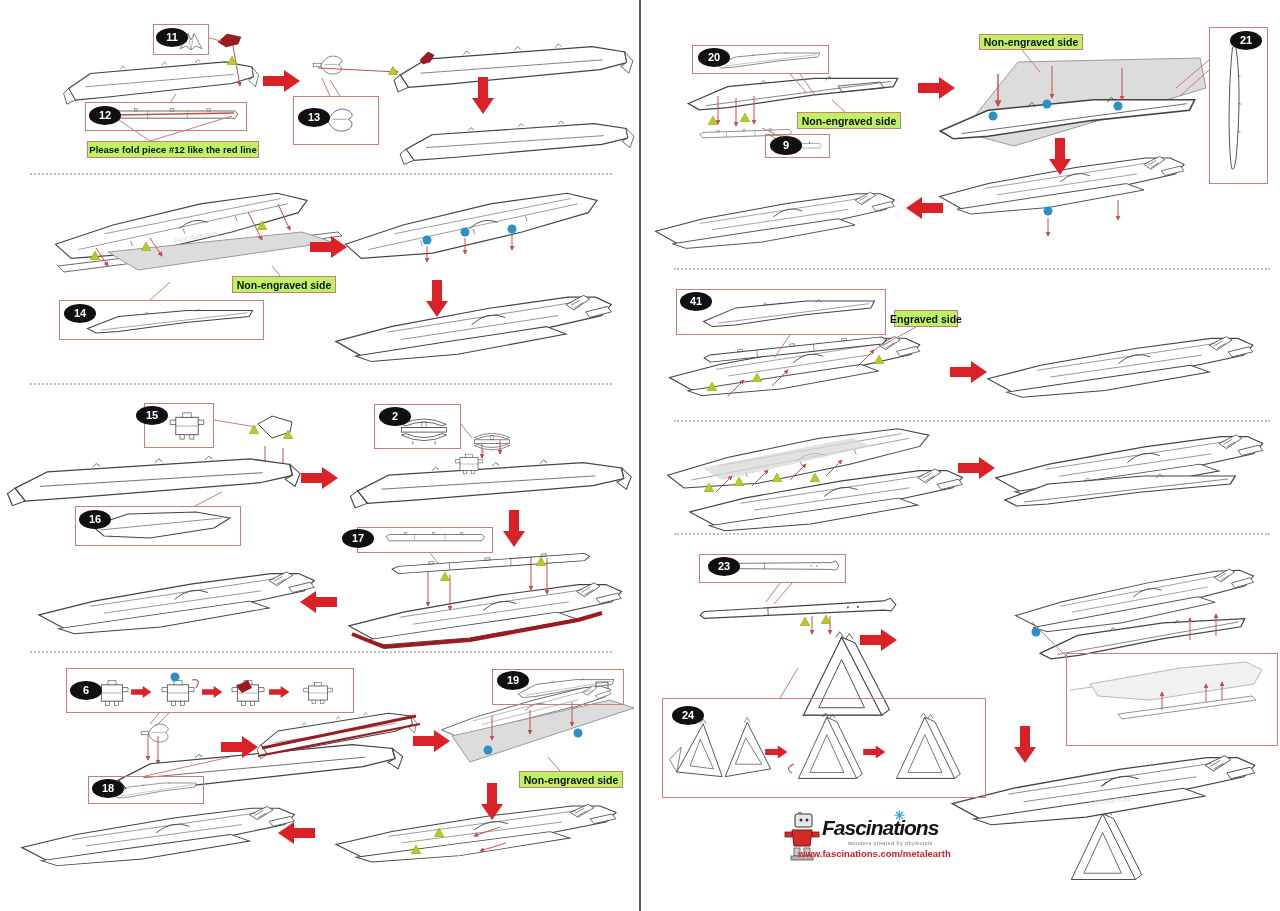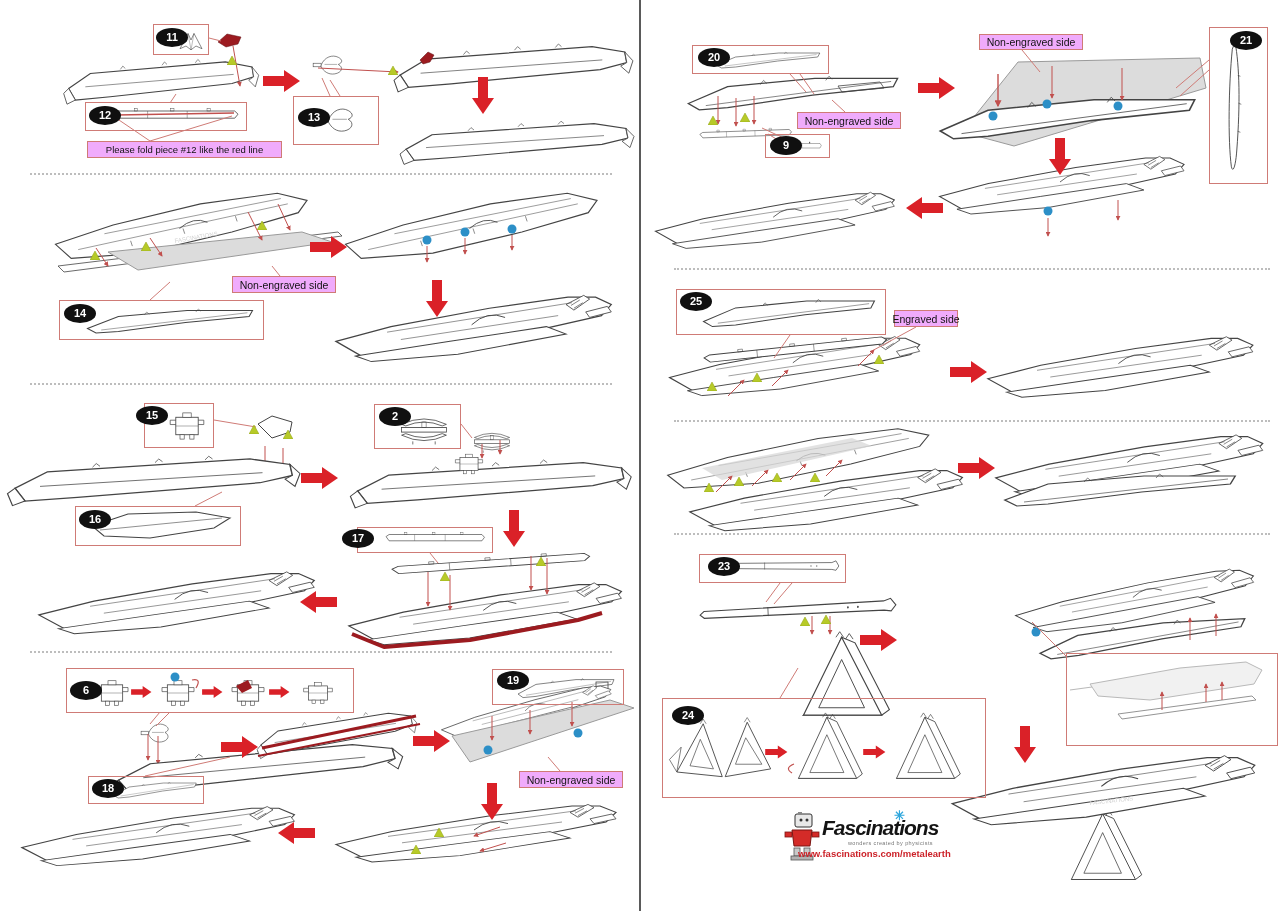--- a/index.html
+++ b/index.html
@@ -4,22 +4,22 @@
 <style>
   *{margin:0;padding:0;box-sizing:border-box}
   html,body{width:1280px;height:911px;background:#fff;font-family:"Liberation Sans",sans-serif;overflow:hidden}
   .sheet{position:absolute;left:0;top:0;width:1280px;height:911px;background:#fff}
   .art{position:absolute;left:0;top:0;z-index:1}
   .vdiv{position:absolute;left:639px;top:0;width:2px;height:911px;background:#5a5a5a;z-index:0}
   .sep{position:absolute;height:0;border-top:2px dotted #bdbdbd;z-index:0}
   .pbox{position:absolute;border:1.5px solid #cf7b76;z-index:2;background:transparent}
   .badge{position:absolute;width:32px;height:19px;border-radius:50%;background:#101010;color:#fff;
          font-weight:bold;font-size:11px;line-height:19px;text-align:center;z-index:5}
-  .lbl{position:absolute;border:1.2px solid #cf7b76;background:#f0abfc;color:#111;font-size:10.5px;
-       font-weight:normal;white-space:nowrap;display:flex;align-items:center;justify-content:center;z-index:4}
+  .lbl{position:absolute;border:1.2px solid #cf7b76;background:#bef264;color:#111;font-size:10.5px;
+       font-weight:bold;white-space:nowrap;display:flex;align-items:center;justify-content:center;z-index:4}
   .lbl-sm{font-size:9.5px}
   .logo{position:absolute;left:782px;top:810px;width:190px;height:66px;z-index:6}
   .logo .robot{position:absolute;left:0;top:2px}
   .logo .brand{position:absolute;left:40px;top:6px;font-size:21px;font-weight:bold;font-style:italic;
                color:#141414;letter-spacing:-1px}
   .logo .spark{position:absolute;left:112px;top:-2px;font-size:13px;color:#2fa7dd;font-weight:bold}
   .logo .tagline{position:absolute;left:66px;top:30px;font-size:5.5px;color:#777;letter-spacing:.4px}
   .logo .url{position:absolute;left:16px;top:38px;font-size:9.5px;font-weight:bold;color:#cc2229}
 </style>
 </head>
@@ -411,42 +411,42 @@
   <div class="pbox" style="left:88px;top:776px;width:116px;height:28px"></div>
   <div class="pbox" style="left:492px;top:669px;width:132px;height:36px"></div>
   <div class="pbox" style="left:692px;top:45px;width:137px;height:29px"></div>
   <div class="pbox" style="left:765px;top:134px;width:65px;height:24px"></div>
   <div class="pbox" style="left:1209px;top:27px;width:59px;height:157px"></div>
   <div class="pbox" style="left:676px;top:289px;width:210px;height:46px"></div>
   <div class="pbox" style="left:699px;top:554px;width:147px;height:29px"></div>
   <div class="pbox" style="left:662px;top:698px;width:324px;height:100px"></div>
   <div class="pbox" style="left:1066px;top:653px;width:212px;height:93px"></div>
 
-  <div class="lbl lbl-sm" style="left:87px;top:141px;width:195px;height:17px">Please fold piece #12  like the red line</div>
+  <div class="lbl lbl-sm" style="left:87px;top:141px;width:172px;height:17px">Please fold piece #12  like the red line</div>
   <div class="lbl" style="left:232px;top:276px;width:104px;height:17px">Non-engraved side</div>
   <div class="lbl" style="left:519px;top:771px;width:104px;height:17px">Non-engraved side</div>
   <div class="lbl" style="left:797px;top:112px;width:104px;height:17px">Non-engraved side</div>
   <div class="lbl" style="left:979px;top:34px;width:104px;height:16px">Non-engraved side</div>
   <div class="lbl" style="left:894px;top:310px;width:64px;height:17px">Engraved side</div>
 
   <div class="badge" style="left:156px;top:28px">11</div>
   <div class="badge" style="left:89px;top:106px">12</div>
   <div class="badge" style="left:298px;top:108px">13</div>
   <div class="badge" style="left:64px;top:304px">14</div>
   <div class="badge" style="left:136px;top:406px">15</div>
   <div class="badge" style="left:379px;top:407px">2</div>
   <div class="badge" style="left:79px;top:510px">16</div>
   <div class="badge" style="left:342px;top:529px">17</div>
   <div class="badge" style="left:70px;top:681px">6</div>
   <div class="badge" style="left:92px;top:779px">18</div>
   <div class="badge" style="left:497px;top:671px">19</div>
   <div class="badge" style="left:698px;top:48px">20</div>
   <div class="badge" style="left:770px;top:136px">9</div>
   <div class="badge" style="left:1230px;top:31px">21</div>
-  <div class="badge" style="left:680px;top:292px">25</div>
+  <div class="badge" style="left:680px;top:292px">41</div>
   <div class="badge" style="left:708px;top:557px">23</div>
   <div class="badge" style="left:672px;top:706px">24</div>
 
   <div class="logo">
     <svg class="robot" width="40" height="52" viewBox="0 0 40 52">
       <rect x="13" y="2" width="17" height="13" rx="2" fill="#e8e8e8" stroke="#333" stroke-width="1"></rect>
       <circle cx="19" cy="8" r="1.5" fill="#333"></circle>
         <circle cx="25" cy="8" r="1.5" fill="#333"></circle>
       <rect x="16" y="0" width="4" height="2.5" fill="#888"></rect>
       <path d="M10,18 h20 l-2,16 h-16 z" fill="#d42b28" stroke="#7a1512" stroke-width="1"></path>

